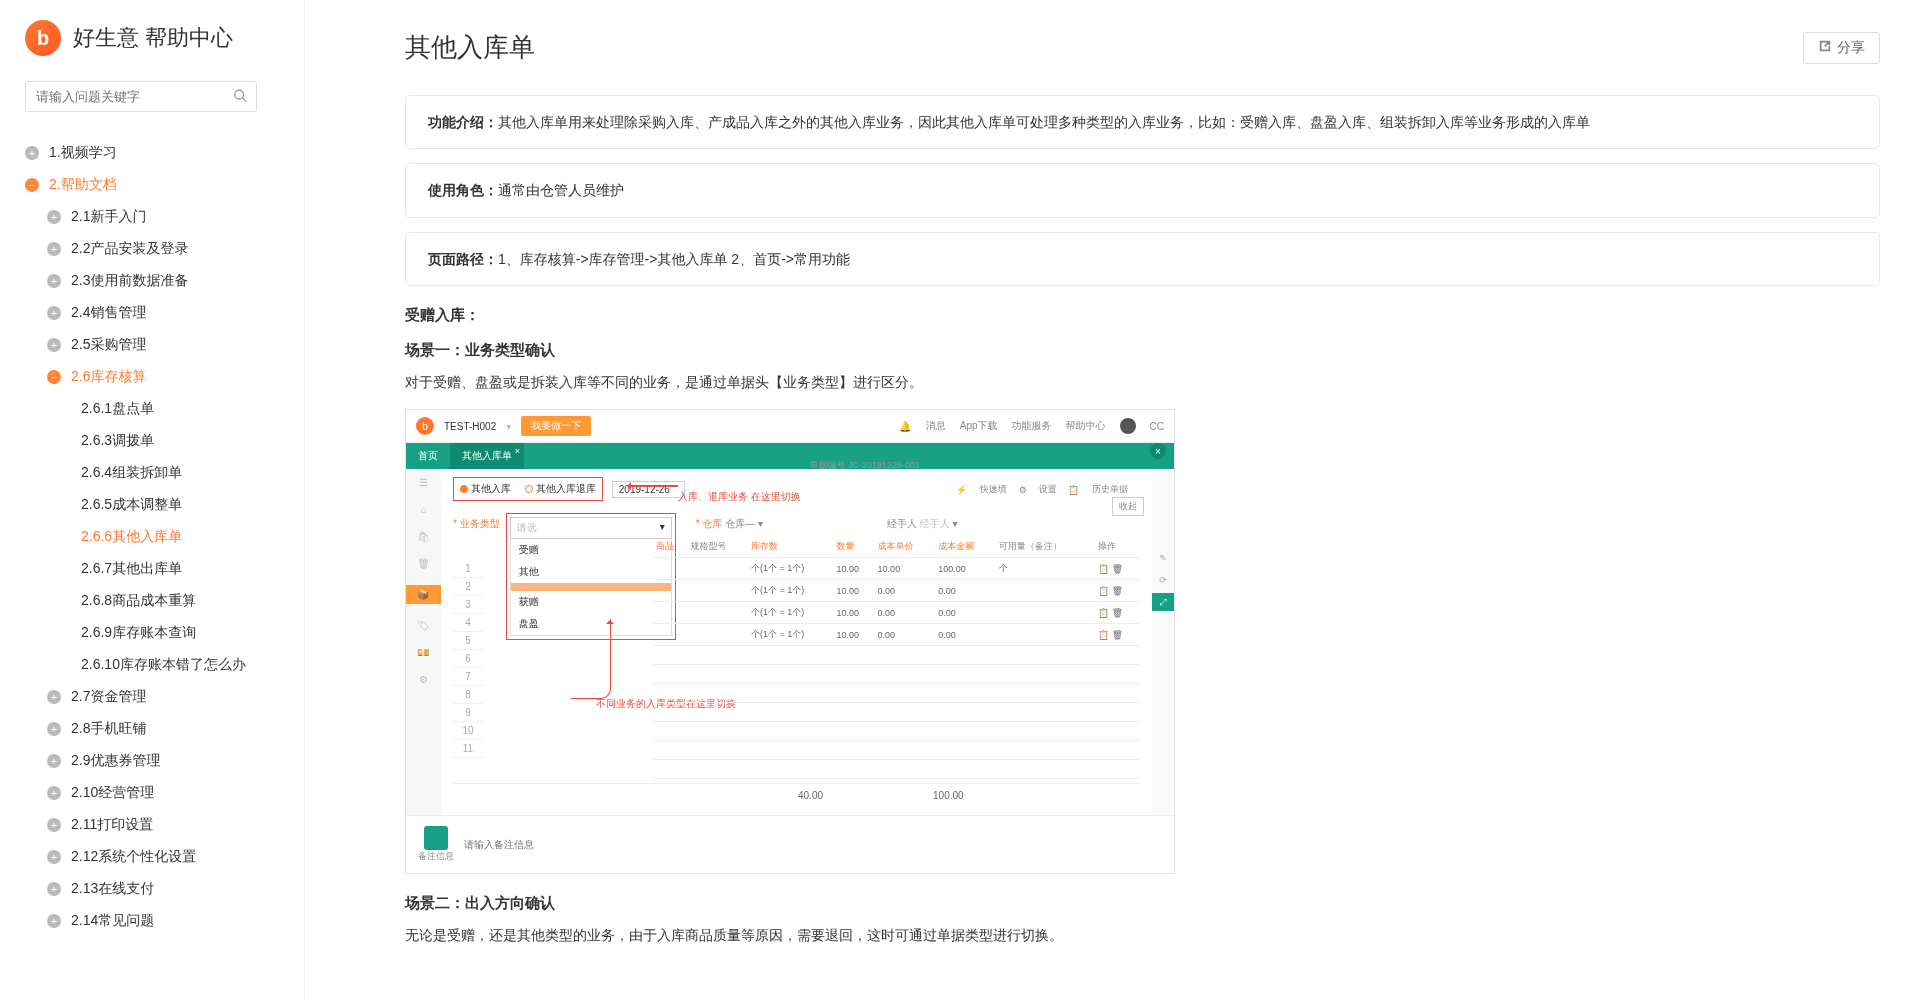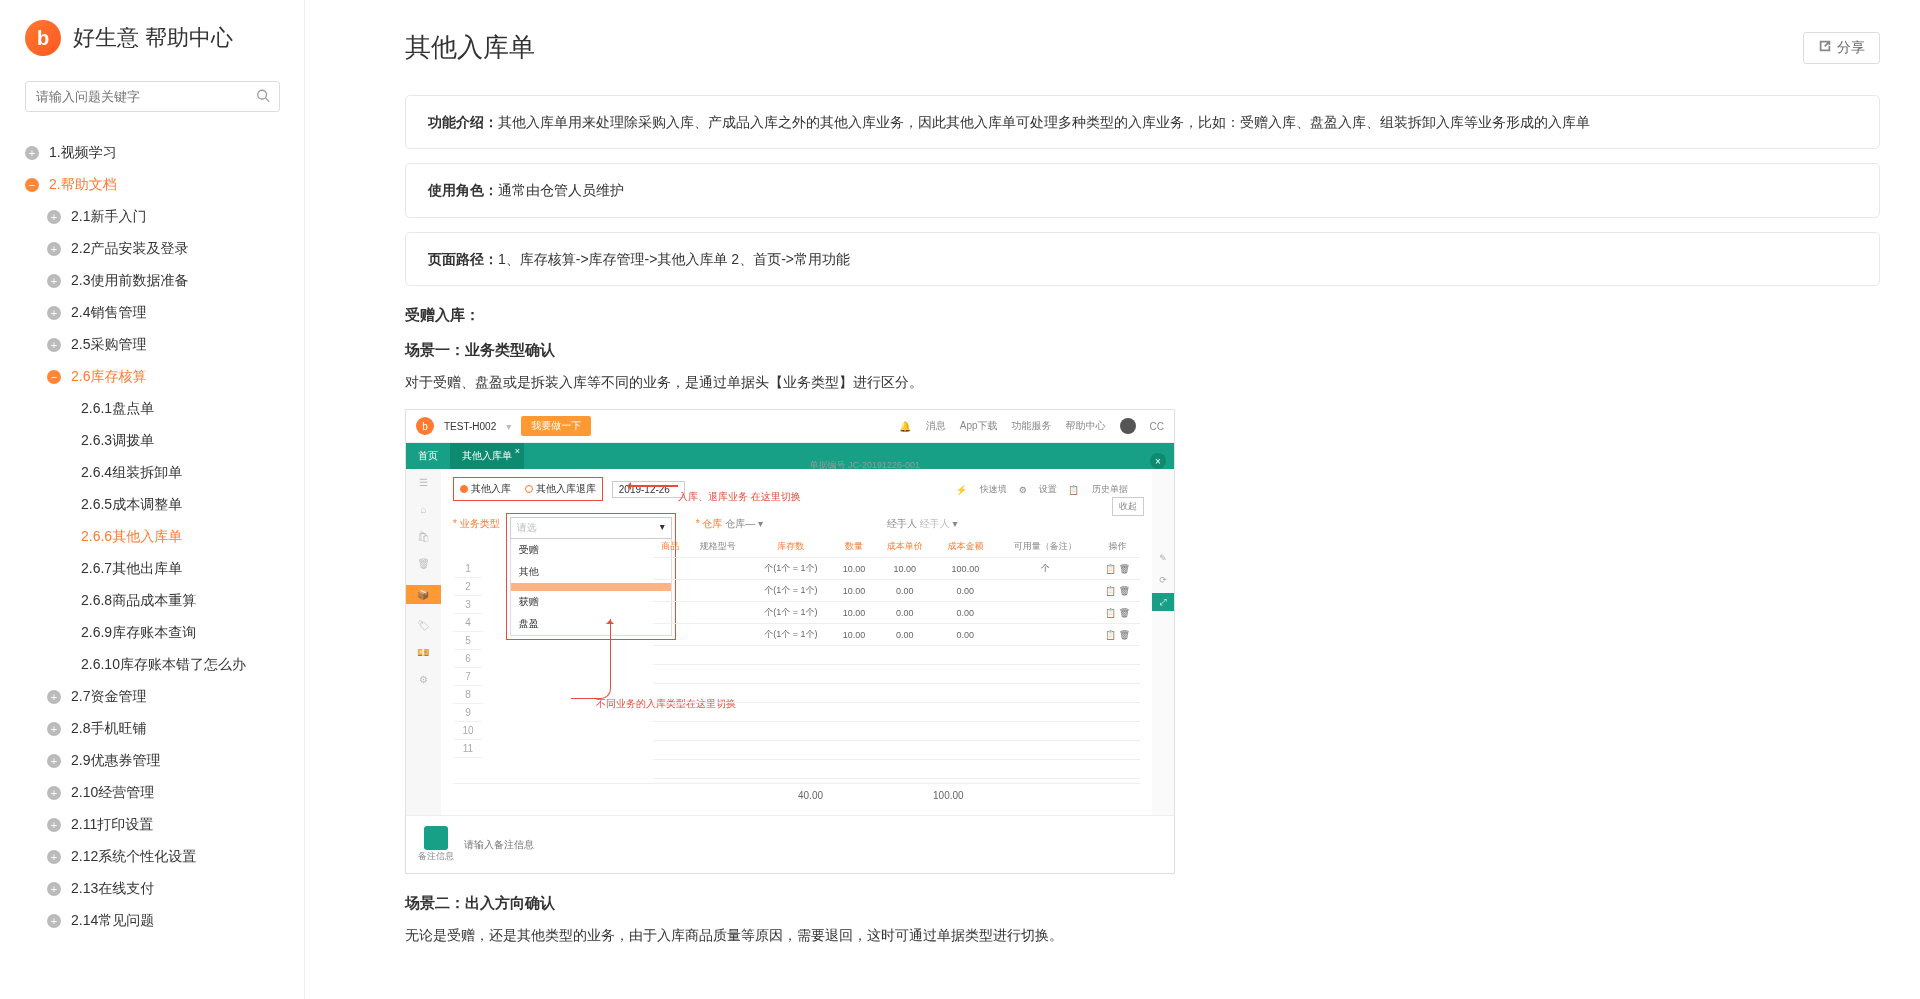--- a/index.html
+++ b/index.html
@@ -2,21 +2,21 @@
 <html><head>
 <meta charset="utf-8">
 <style>
 *{box-sizing:border-box;margin:0;padding:0}
 body{font-family:"Microsoft YaHei",Arial,sans-serif;background:#fff;color:#333;font-size:14px}
 .container{display:flex;width:1920px;height:999px}
 .sidebar{width:305px;border-right:1px solid #eee;padding:20px 0 0 25px;overflow-y:auto}
 .logo-row{display:flex;align-items:center;margin-bottom:25px}
 .logo{width:36px;height:36px;border-radius:50%;background:linear-gradient(135deg,#ff7a2f,#ff5722);display:flex;align-items:center;justify-content:center;color:#fff;font-weight:bold;font-size:20px;margin-right:12px}
 .logo-text{font-size:22px;color:#333}
-.search-wrap{position:relative;margin-bottom:25px;width:255px}
+.search-wrap{position:relative;margin-bottom:25px;width:232px}
 .search-input{width:100%;padding:7px 30px 7px 10px;border:1px solid #ddd;border-radius:3px;font-size:13px;outline:none}
 .search-icon{position:absolute;right:10px;top:50%;transform:translateY(-50%);color:#999}
 .nav{list-style:none}
 .nav li{padding:7px 0;display:flex;align-items:center;cursor:pointer;font-size:14px}
 .nav .toggle-icon{width:14px;height:14px;border-radius:50%;display:inline-flex;align-items:center;justify-content:center;margin-right:10px;font-size:11px;color:#fff}
 .ti-plus{background:#bbb}
 .ti-minus{background:#ff8838}
 .nav .l0{padding-left:0}
 .nav .l1{padding-left:22px}
 .nav .l2{padding-left:56px}
@@ -28,21 +28,21 @@
 .info-box{border:1px solid #e8e8e8;border-radius:5px;padding:15px 22px;margin-bottom:14px;font-size:14px;line-height:1.6}
 .info-box b{font-weight:bold}
 .section-label{font-weight:bold;margin:20px 0 12px;font-size:15px}
 .scenario{font-weight:bold;margin:16px 0 10px;font-size:15px}
 .body-text{margin-bottom:14px;line-height:1.8}
 .screenshot{border:1px solid #e0e0e0;width:770px;margin:10px 0 20px;font-size:10px}
 .ss-topbar{background:#fff;padding:6px 10px;display:flex;align-items:center;gap:10px;border-bottom:1px solid #eee}
 .ss-logo{width:18px;height:18px;border-radius:50%;background:#ff7a2f;color:#fff;display:flex;align-items:center;justify-content:center;font-size:10px}
 .ss-orange-btn{background:#ff9933;color:#fff;padding:3px 10px;border-radius:2px}
 .ss-topbar-right{margin-left:auto;display:flex;gap:14px;color:#888;align-items:center}
-.ss-tabs{background:#17a085;display:flex;align-items:flex-end;color:#fff}
+.ss-tabs{background:#17a085;display:flex;align-items:flex-start;color:#fff}
 .ss-tab{padding:6px 12px}
 .ss-tab-active{background:#0d8a6f;position:relative}
 .ss-close-x{position:absolute;right:4px;top:3px;font-size:9px}
 .ss-tabs .close-circle{margin-left:auto;margin-right:8px;width:16px;height:16px;border-radius:50%;background:#0d8a6f;display:flex;align-items:center;justify-content:center}
 .ss-body{display:flex;background:#fff}
 .ss-leftrail{width:35px;background:#f7f7f7;display:flex;flex-direction:column;align-items:center;padding-top:8px;gap:16px;color:#bbb}
 .ss-leftrail .sel{background:#ff9933;color:#fff;width:100%;text-align:center;padding:4px 0}
 .ss-content{flex:1;padding:8px 12px;position:relative}
 .ss-redbox1{border:1.5px solid #e74c3c;padding:4px 6px;display:inline-flex;gap:14px;margin-bottom:4px}
 .ss-radio{display:flex;align-items:center;gap:3px}
@@ -57,21 +57,21 @@
 .ss-redbox2{border:1.5px solid #e74c3c;padding:3px;width:170px}
 .ss-select-top{border:1px solid #ccc;padding:3px 6px;display:flex;justify-content:space-between}
 .ss-dropdown{border:1px solid #ddd;border-top:none}
 .ss-dropdown div{padding:4px 8px}
 .ss-dropdown .hl{background:#ffb380}
 .ss-row2-right{margin-left:14px;font-size:10px;color:#888;display:flex;gap:24px;margin-top:4px}
 .ss-anno2{color:#e74c3c;position:absolute;left:155px;top:228px}
 .ss-arrow2{position:absolute;left:130px;top:150px;width:40px;height:80px;border-right:1.5px solid #e74c3c;border-bottom:1.5px solid #e74c3c;border-bottom-right-radius:10px}
 .ss-arrow2::before{content:"";position:absolute;top:-3px;right:-4px;border:4px solid transparent;border-bottom-color:#e74c3c}
 .ss-table{width:100%;border-collapse:collapse;margin-top:-110px;margin-left:200px;width:calc(100% - 200px)}
-.ss-table th,.ss-table td{border-bottom:1px solid #eee;padding:4px 3px;text-align:center;font-size:9px;color:#666;font-weight:normal}
+.ss-table th,.ss-table td{border-bottom:1px solid #eee;padding:4px 3px;text-align:left;font-size:9px;color:#666;font-weight:normal}
 .ss-table th{color:#888}
 .ss-table .orange-head{color:#ff7a2f}
 .ss-table-wrap{position:relative;margin-top:6px}
 .ss-table-left{position:absolute;left:0;top:24px;width:30px}
 .ss-table-left div{height:18px;text-align:center;color:#aaa;border-bottom:1px solid #f0f0f0;line-height:18px}
 .ss-totalrow{display:flex;padding:6px 0;font-size:10px;color:#666;border-top:1px solid #eee;margin-top:4px}
 .ss-totalrow span:nth-child(1){margin-left:345px}
 .ss-totalrow span:nth-child(2){margin-left:110px}
 .ss-rightrail{width:22px;background:#fafafa;display:flex;flex-direction:column;gap:4px;padding-top:80px}
 .ss-rightrail div{height:18px;display:flex;align-items:center;justify-content:center;font-size:9px;color:#aaa}

